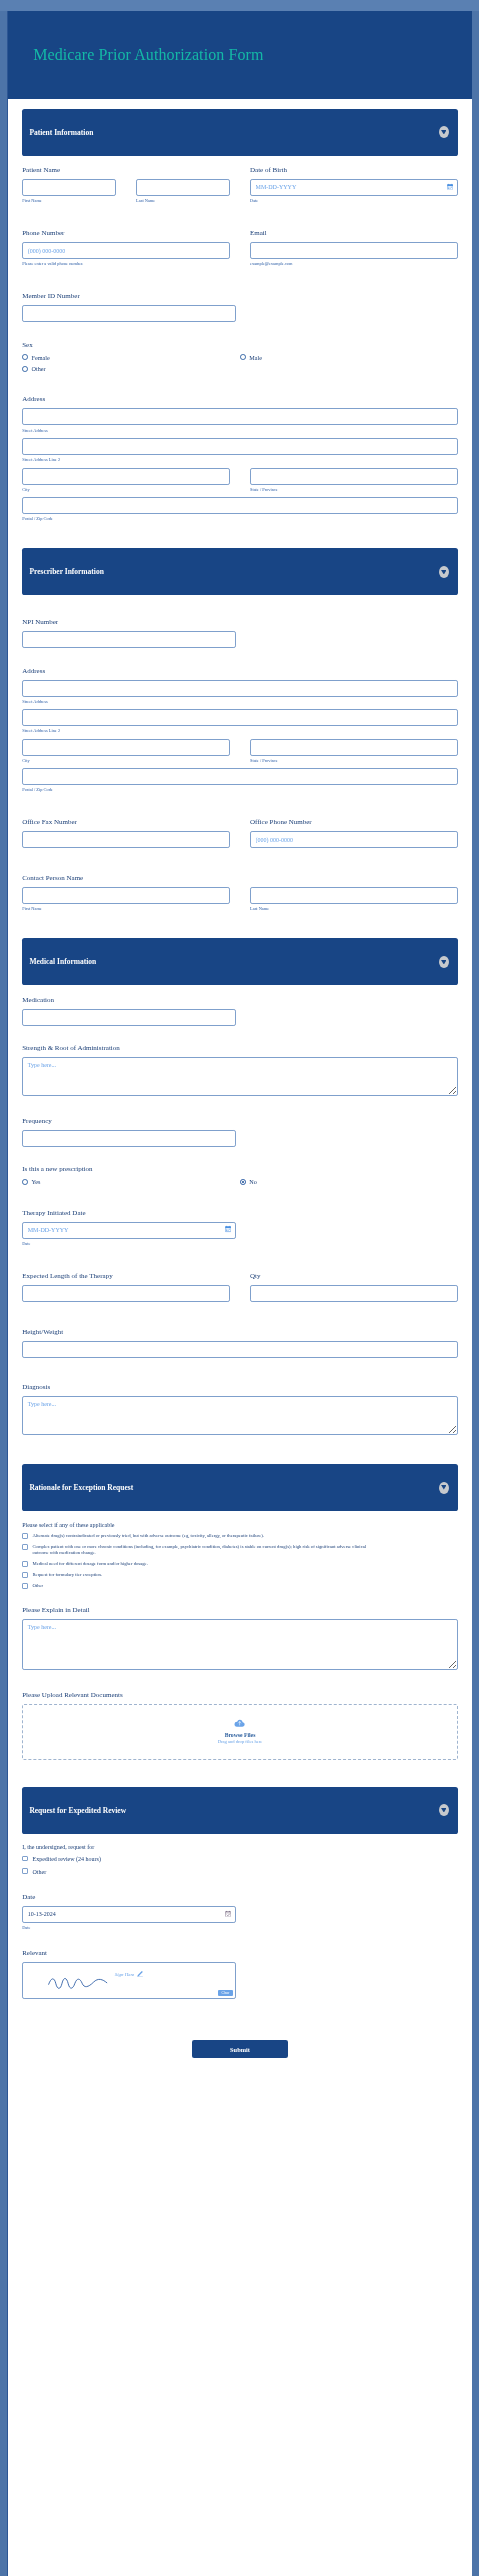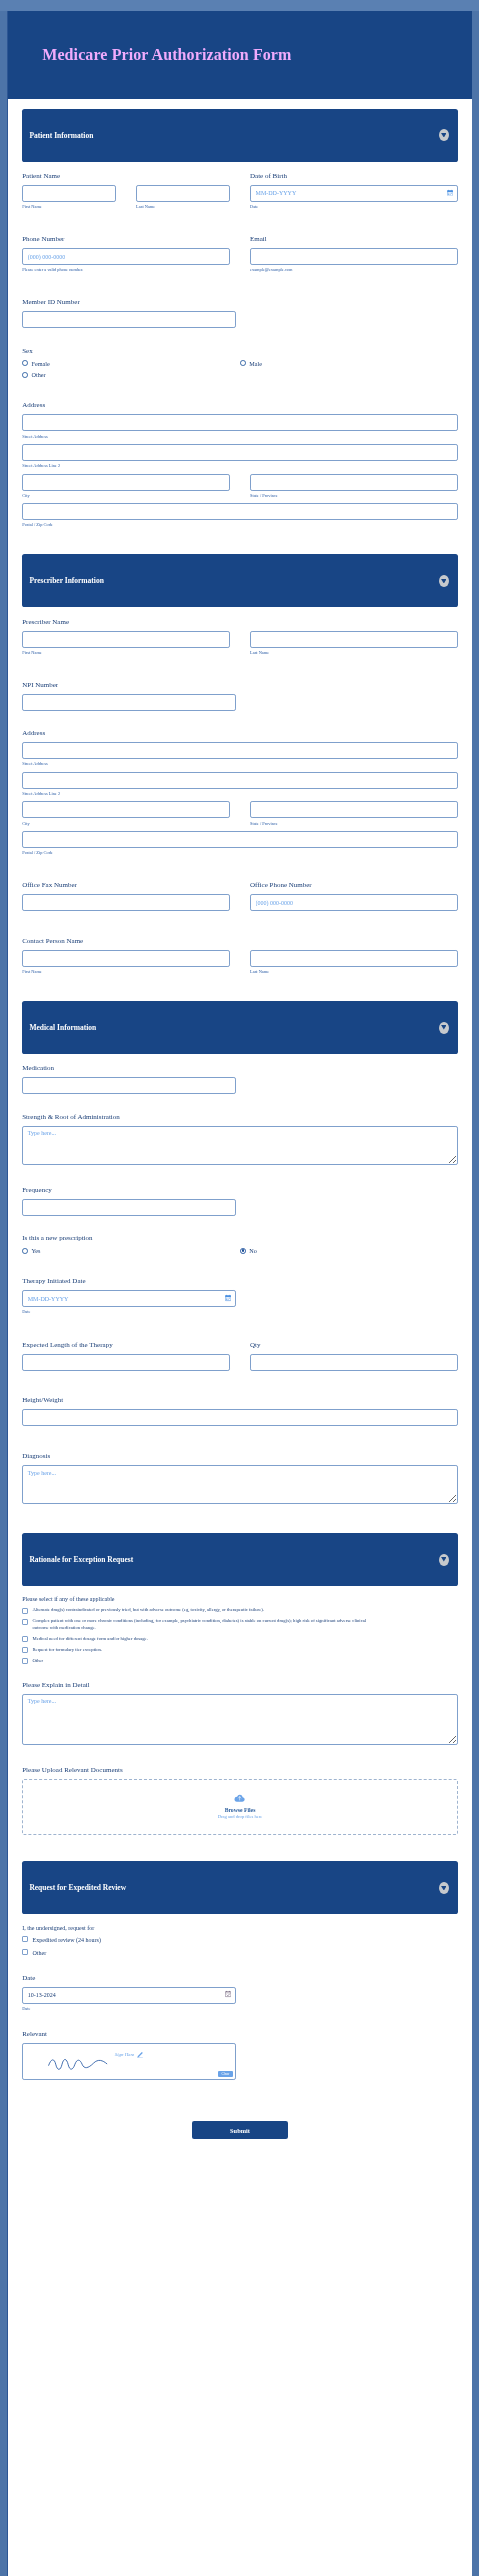--- a/index.html
+++ b/index.html
@@ -24,35 +24,35 @@
   }
 
   .masthead {
     background: #184585;
     height: 88px;
     display: flex;
     align-items: center;
     padding-left: 17px;
   }
   .masthead h1 {
-    margin: 17px;
+    margin: 8px;
     font-size: 16px;
-    font-weight: bold;
-    color: #f0abfc;
+    font-weight: normal;
+    color: #14b8a6;
     letter-spacing: 0.1px;
     font-family: "Liberation Serif", serif;
   }
 
   .inner { padding: 0 14px; }
 
   
   .sec-bar {
     background: #184585;
     border-radius: 2.6px;
-    height: 53px;
+    height: 47px;
     display: flex;
     align-items: center;
     justify-content: space-between;
     padding: 0 9.3px 0 7.2px;
     margin-top: 9.3px;
   }
   .sec-bar .title {
     color: #ffffff;
     font-weight: bold;
     font-size: 7.5px;
@@ -342,33 +342,20 @@
       <div class="sec-bar">
         <span class="title">Prescriber Information</span>
         <span class="chev">
           <svg width="5.7" height="4.6" viewBox="0 0 11 9">
               <polygon points="0,0 11,0 5.5,9" fill="#184585"></polygon>
             </svg>
         </span>
       </div>
 
       <div class="sec-body">
-        <div class="field">
-          <div class="flabel">Prescriber Name</div>
-          <div class="row2">
-            <div>
-              <input class="inp" value="" style="">
-              <div class="sublabel">First Name</div>
-            </div>
-            <div>
-              <input class="inp" value="" style="">
-              <div class="sublabel">Last Name</div>
-            </div>
-          </div>
-        </div>
 
         <div class="gap-md"></div>
 
         <div class="field">
           <div class="flabel">NPI Number</div>
           <input class="inp half" value="" style="">
         </div>
 
         <div class="gap-sm"></div>
 

